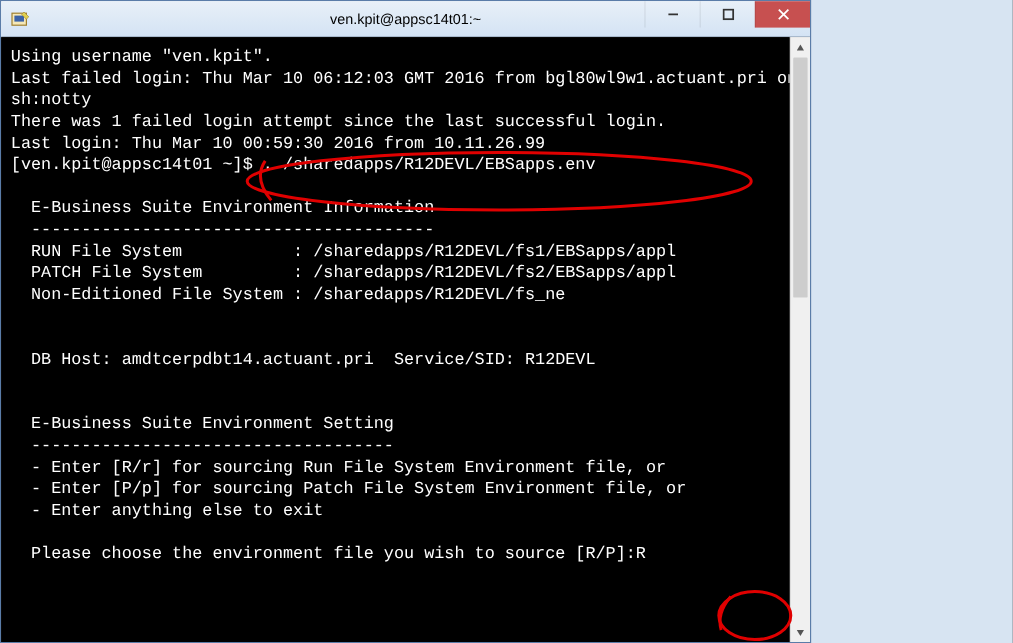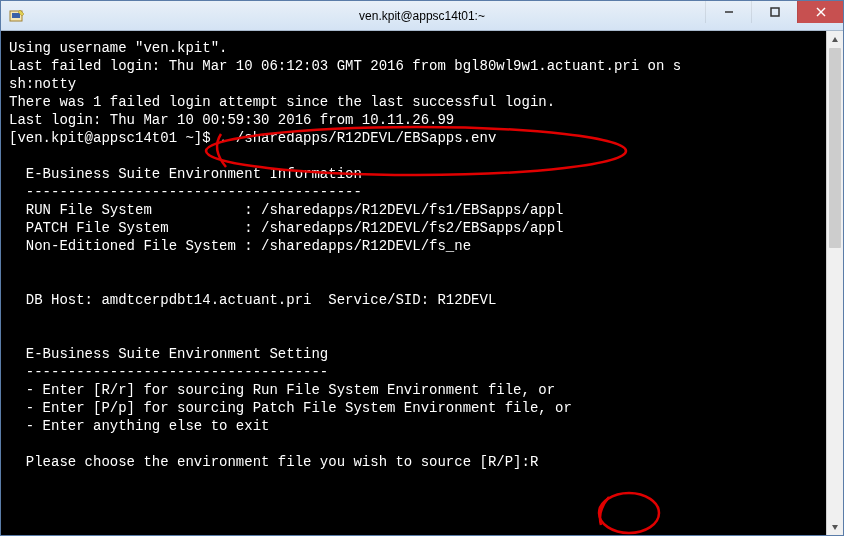--- a/index.html
+++ b/index.html
@@ -5,21 +5,21 @@
   * { margin: 0; padding: 0; box-sizing: border-box; }
   body {
     width: 844px;
     height: 536px;
     font-family: Arial, sans-serif;
     background: #d7e4f2;
     overflow: hidden;
     position: relative;
   }
   .window {
-    width: 844px;
+    width: 676px;
     height: 536px;
     background: #fff;
     border: 1px solid #5a7ca8;
     display: flex;
     flex-direction: column;
   }
   .titlebar {
     height: 30px;
     background: linear-gradient(#e8f0f8, #d4e3f4);
     display: flex;

